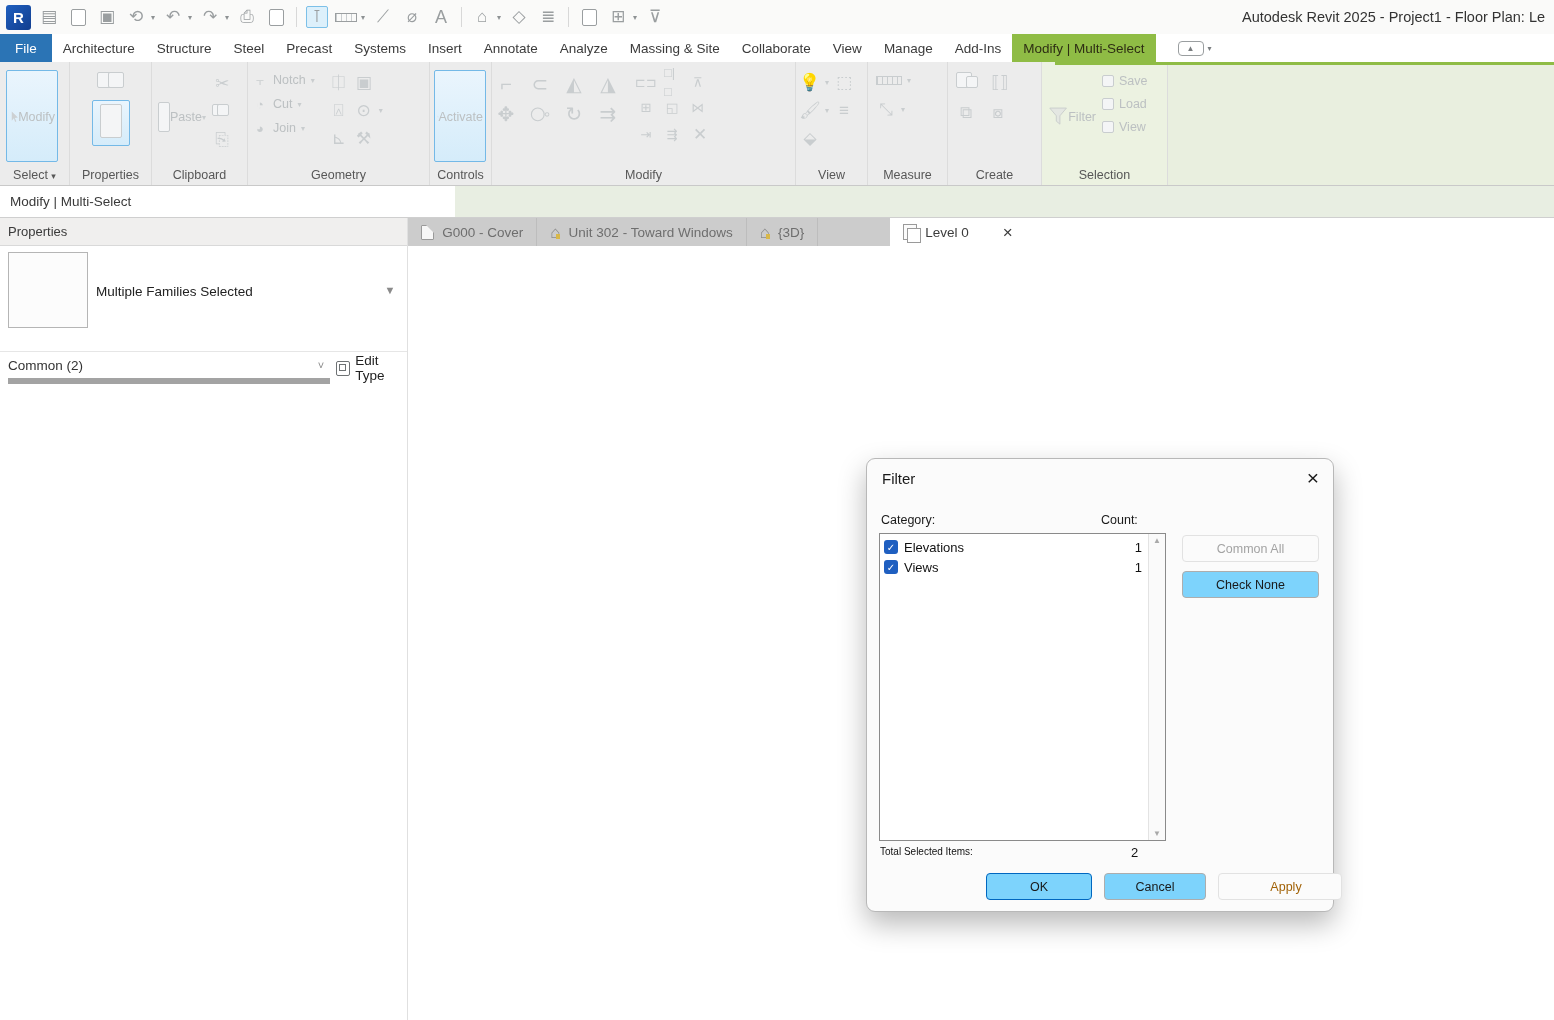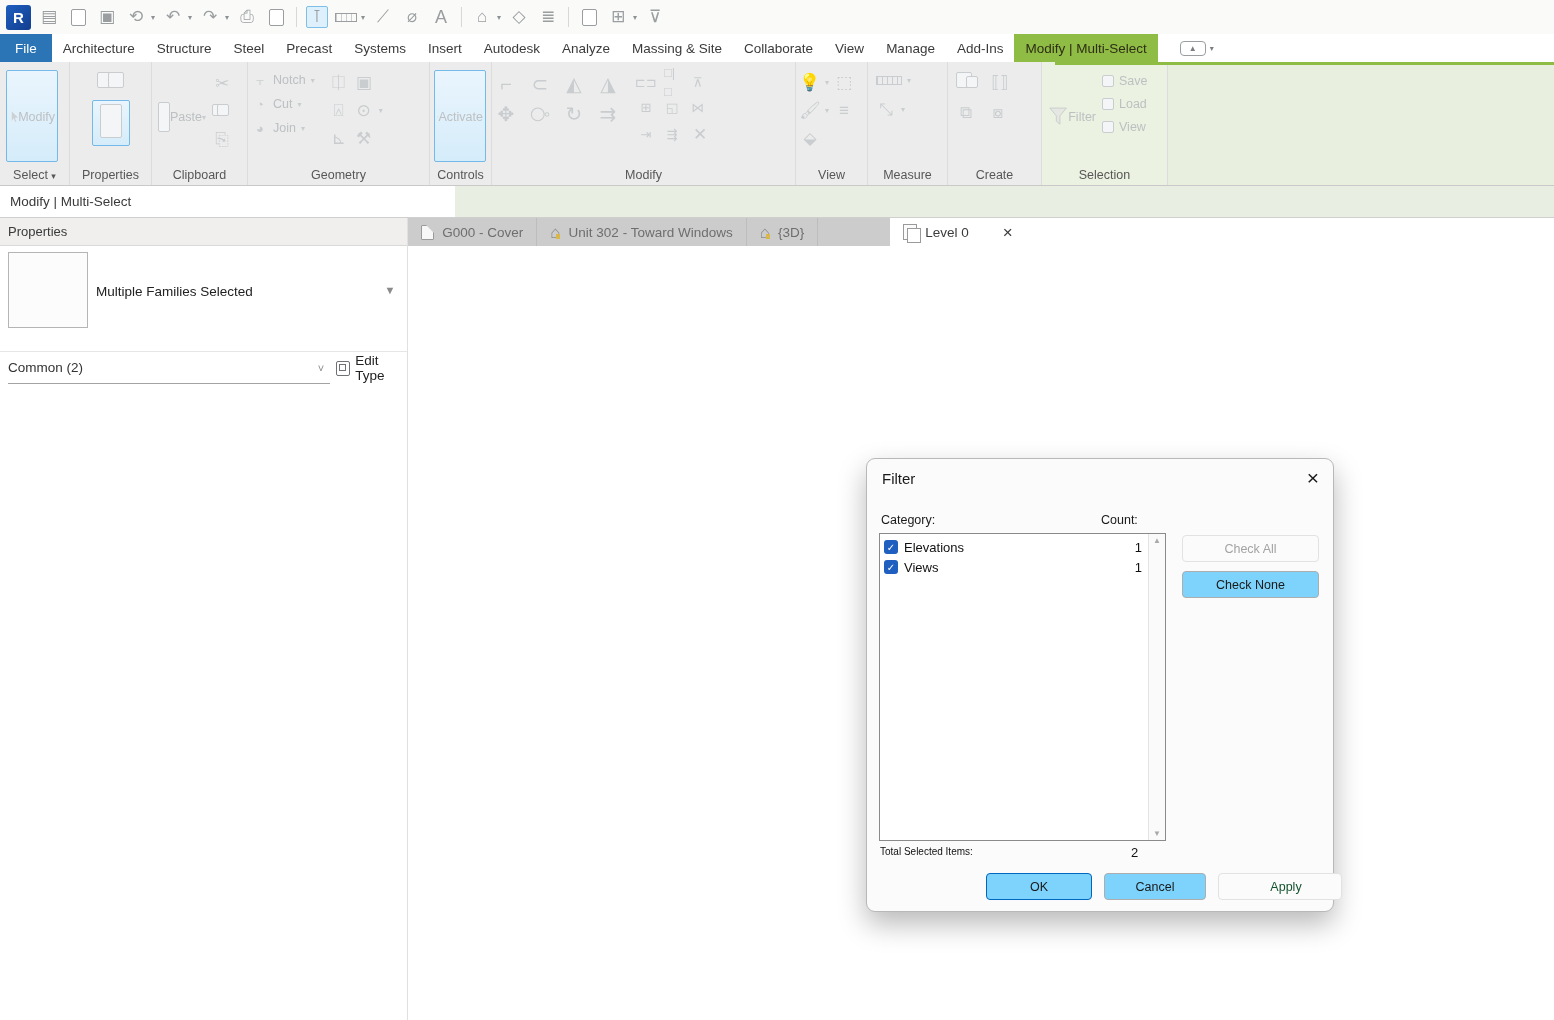--- a/index.html
+++ b/index.html
@@ -67,21 +67,21 @@
   #content{display:flex;height:802px;}
   #props{width:448px;background:#fff;display:flex;flex-direction:column;border-right:1px solid #E0E0E0;}
   #props-header{height:28px;background:#F0EFEE;border-bottom:1px solid #D9D9D9;display:flex;align-items:center;
     padding-left:8px;font-size:13px;color:#3A3A3A;}
   #type-selector{height:106px;border-bottom:1px solid #E6E6E6;position:relative;padding:6px 8px;}
   #type-preview{width:80px;height:76px;border:1px solid #B5B5B5;background:#FCFCFC;}
   #type-name{position:absolute;left:96px;top:38px;font-size:13.5px;color:#222;}
   #type-dd{position:absolute;right:12px;top:38px;color:#8A8A8A;font-size:11px;}
   #common-row{height:32px;display:flex;align-items:center;padding-left:8px;position:relative;}
   #common-group{width:344px;display:flex;align-items:center;justify-content:space-between;
-    border-bottom:1px solid #a3a3a3;height:100%;font-size:13.5px;color:#333;padding-right:6px;text-align:center;}
+    border-bottom:6px solid #a3a3a3;height:100%;font-size:13.5px;color:#333;padding-right:6px;text-align:center;}
   #common-chev{color:#8A8A8A;font-size:11px;}
   #edit-type{display:flex;align-items:center;gap:5px;margin-left:6px;font-size:13.5px;color:#222;cursor:default;}
   .et-ic{width:15px;height:15px;border:1.5px solid #6E7274;border-radius:2px;position:relative;background:#fff;}
   .et-ic::after{content:"";position:absolute;left:2px;top:2px;width:5px;height:5px;border:1.2px solid #6E7274;}
   #props-body{flex:1;background:#fff;}
 
   #divider{width:6px;background:#CDCDCD;}
 
   #canvas-col{flex:1;display:flex;flex-direction:row;}
   #viewtabs{height:28px;background:#CCCCCC;display:flex;align-items:stretch;font-size:13.5px;color:#6E6E6E;}
@@ -113,21 +113,21 @@
   #fd-scroll{width:17px;border-left:1px solid #E3E3E3;background:#FAFAFA;display:flex;flex-direction:column;
     justify-content:space-between;align-items:center;padding:2px 0;font-size:8px;color:#A9A9A9;}
   .fd-btn{position:absolute;height:27px;font-size:12.5px;display:flex;align-items:center;justify-content:center;
     border-radius:4px;background:#7dd3fc;border:1px solid #ADADAD;color:#191919;cursor:default;}
   #btn-checkall{left:315px;top:76px;width:137px;background:#FBFBFB;border-color:#E2E2E2;color:#A3A3A3;}
   #btn-checknone{left:315px;top:112px;width:137px;}
   #fd-total-label{position:absolute;left:13px;top:387px;font-size:10px;color:#111;}
   #fd-total-value{position:absolute;left:264px;top:386px;font-size:13px;color:#111;}
   #btn-ok{left:119px;top:414px;width:106px;border:1px solid var(--ok-blue);}
   #btn-cancel{left:237px;top:414px;width:102px;}
-  #btn-apply{left:351px;top:414px;width:124px;background:#FBFBFB;border-color:#E2E2E2;color:#14532d;padding-left:12px;}
+  #btn-apply{left:351px;top:414px;width:124px;background:#FBFBFB;border-color:#E2E2E2;color:#a16207;padding-left:12px;}
 </style>
 </head>
 <body>
 
 <div id="titlebar">
   <div class="qat">
     <div id="revit-logo">R</div>
     <span class="qat-ic">▤</span>
     <span class="qat-ic">
         <span class="chip"></span>
@@ -158,31 +158,32 @@
     <span class="qat-ic">◇</span>
     <span class="qat-ic">≣</span>
     <span class="qat-sep"></span>
     <span class="qat-ic">
         <span class="chip"></span>
       </span>
     <span class="qat-ic">⊞</span>
       <span class="caret">▾</span>
     <span class="qat-ic">⊽</span>
   </div>
+  <div id="app-title">Autodesk Revit 2025 - Project1 - Floor Plan: Le</div>
 </div>
 
 <div id="tabrow">
   <div class="rtab file">File</div>
   <div class="rtab">Architecture</div>
   <div class="rtab">Structure</div>
   <div class="rtab">Steel</div>
   <div class="rtab">Precast</div>
   <div class="rtab">Systems</div>
   <div class="rtab">Insert</div>
-  <div class="rtab">Autodesk</div>
+  <div class="rtab">Annotate</div>
   <div class="rtab">Analyze</div>
   <div class="rtab">Massing &amp; Site</div>
   <div class="rtab">Collaborate</div>
   <div class="rtab">View</div>
   <div class="rtab">Manage</div>
   <div class="rtab">Add-Ins</div>
   <div class="rtab ctx">Modify | Multi-Select</div>
   <div id="panel-toggle">
     <span class="box">▲</span>
     <span style="font-size:8px;">▾</span>
@@ -463,21 +464,21 @@
         <span>Views</span>
         <span class="fd-cnt">1</span>
       </div>
     </div>
     <div id="fd-scroll">
       <span>▲</span>
       <span>▼</span>
     </div>
   </div>
 
-  <div class="fd-btn" id="btn-checkall">Check All</div>
+  <div class="fd-btn" id="btn-checkall">Common All</div>
   <div class="fd-btn" id="btn-checknone">Check None</div>
 
   <div id="fd-total-label">Total Selected Items:</div>
   <div id="fd-total-value">2</div>
 
   <div class="fd-btn" id="btn-ok">OK</div>
   <div class="fd-btn" id="btn-cancel">Cancel</div>
   <div class="fd-btn" id="btn-apply">Apply</div>
 </div>
 

